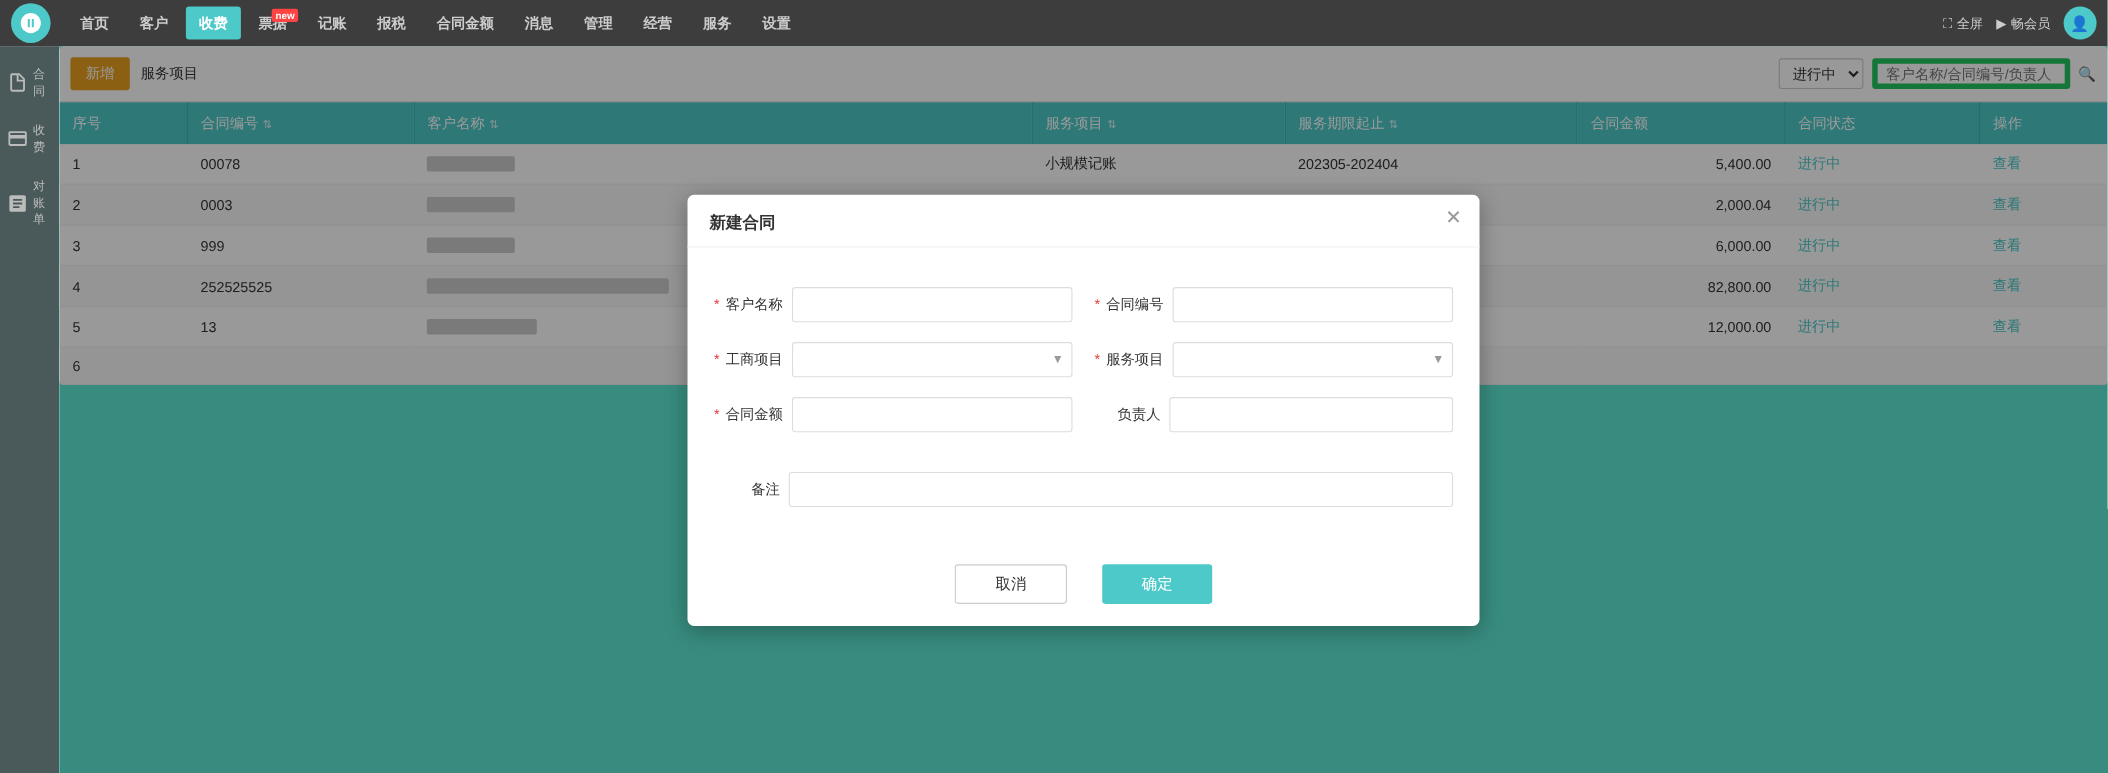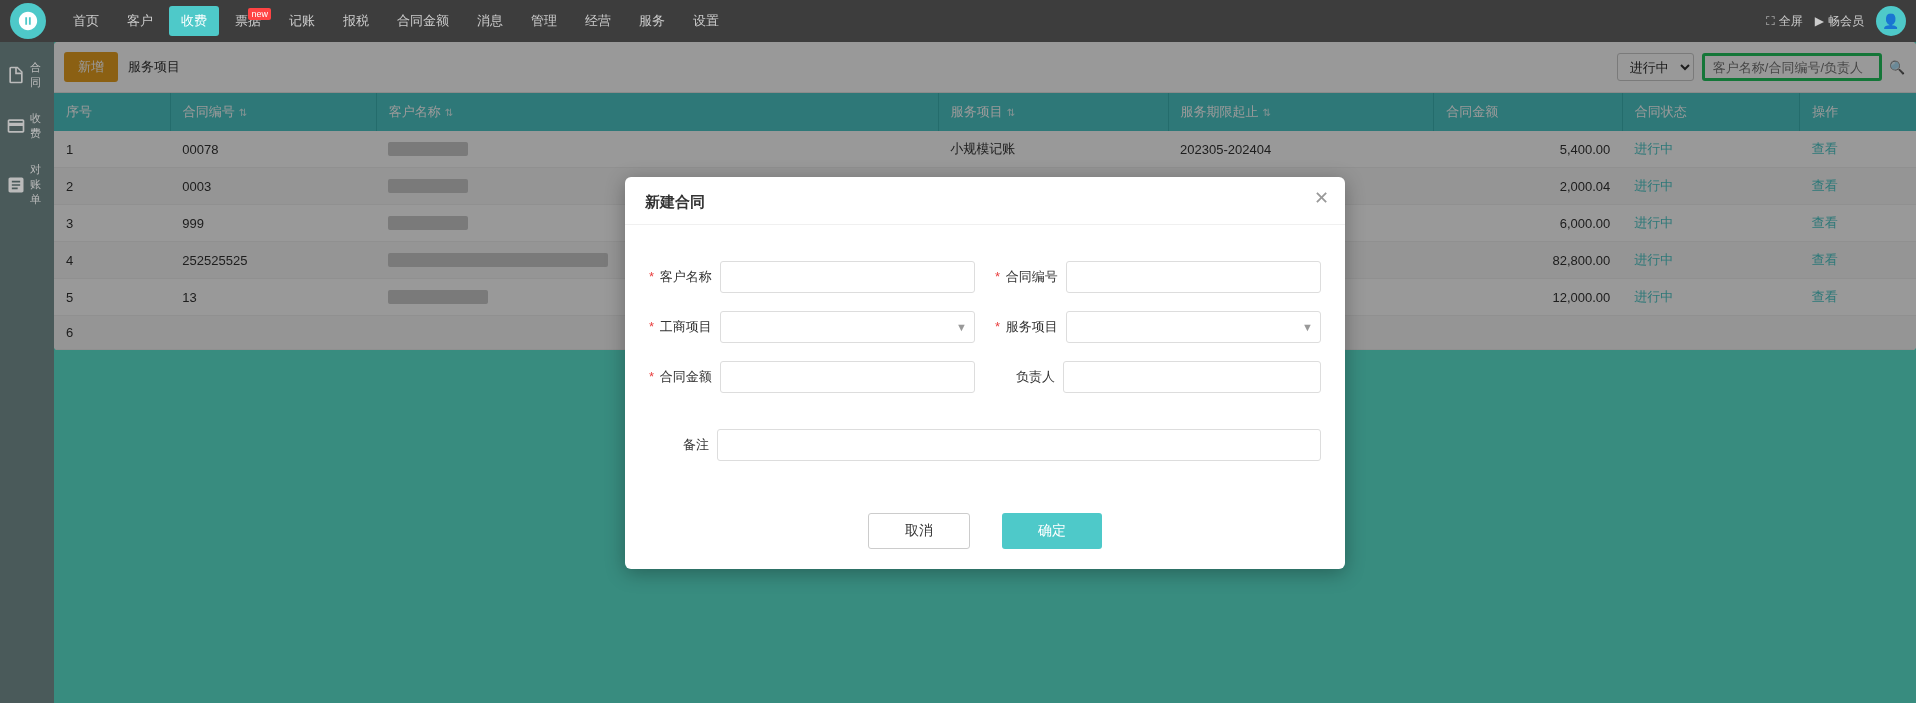--- a/index.html
+++ b/index.html
@@ -23,20 +23,21 @@
       display: flex; align-items: center; justify-content: center;
       margin-right: 15px;
       flex-shrink: 0;
     }
     .top-nav .logo svg { width: 22px; height: 22px; }
     .top-nav .nav-items {
       display: flex;
       align-items: center;
       flex: 1;
       gap: 4px;
+      font-weight: bold;
     }
     .nav-item {
       color: #ccc;
       padding: 6px 12px;
       cursor: pointer;
       border-radius: 3px;
       font-size: 13px;
       position: relative;
     }
     .nav-item.active {
@@ -147,21 +148,21 @@
     .status-select {
       border: 1px solid #ccc;
       border-radius: 3px;
       padding: 4px 8px;
       font-size: 13px;
       color: #333;
       background: #fff;
       height: 28px;
     }
     .search-box {
-      border: 3px solid #22c55e;
+      border: 5px solid #22c55e;
       border-radius: 3px;
       padding: 4px 8px;
       font-size: 13px;
       width: 180px;
       height: 28px;
     }
 
     
     .data-table {
       width: 100%;

